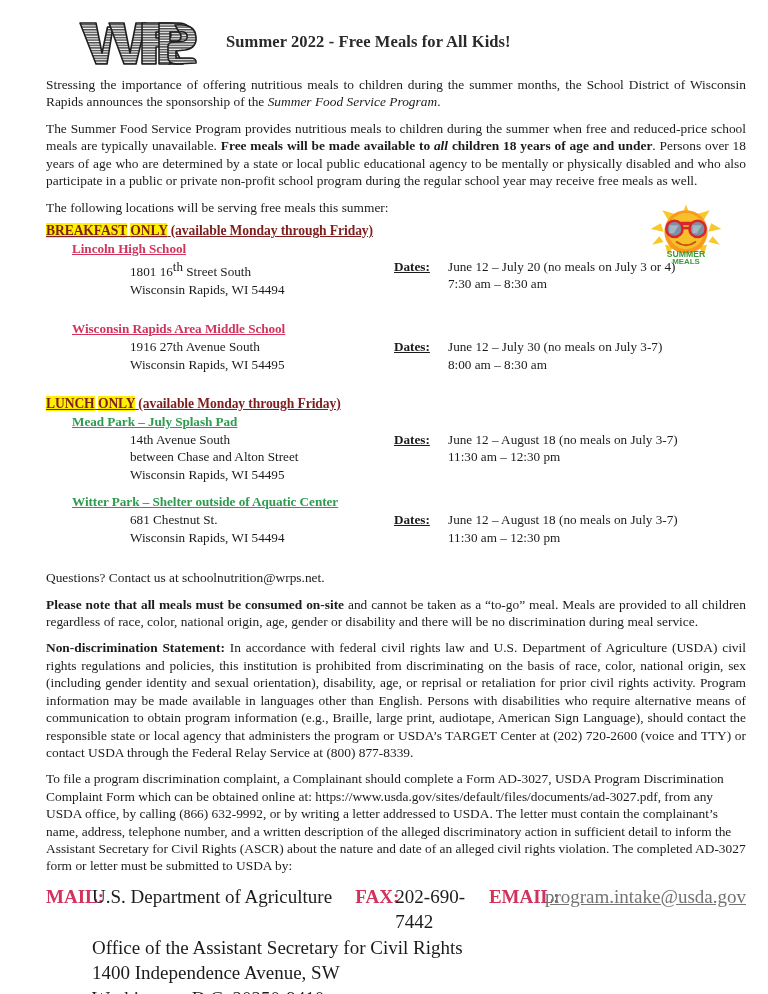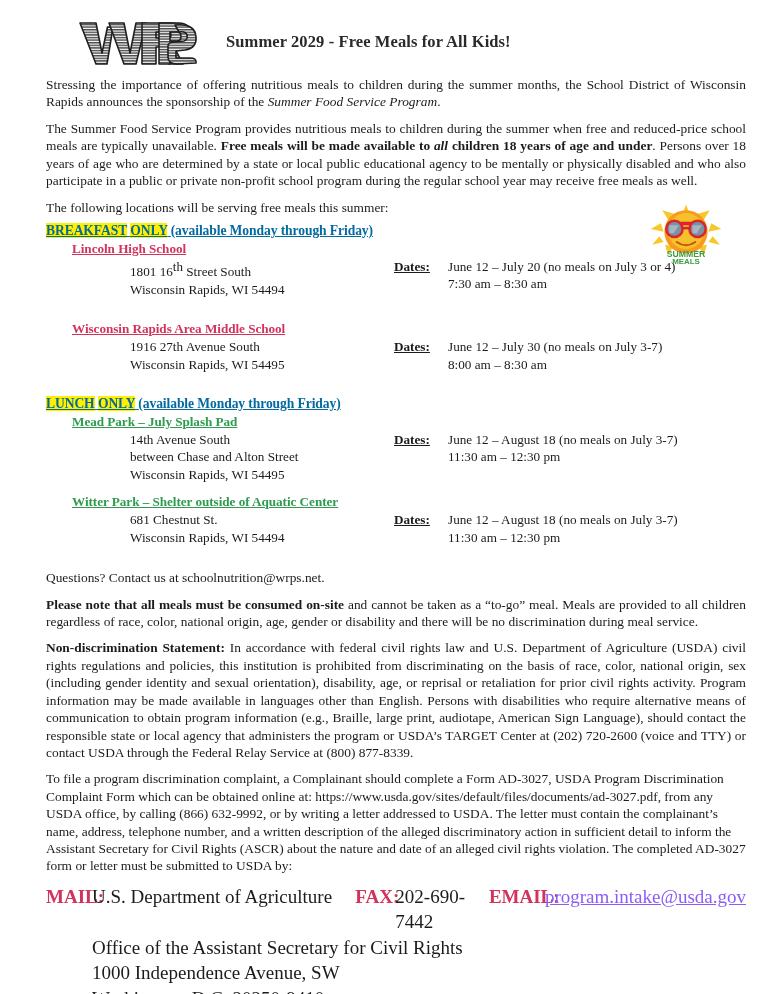--- a/index.html
+++ b/index.html
@@ -57,21 +57,21 @@
   .it { font-style: italic; }
   .bd { font-weight: bold; }
 
   
   .section-head {
     font-size: 13.6px;
     font-weight: bold;
     text-decoration: underline;
     margin: 0 0 2px 0;
     letter-spacing: -0.1px;
-    color: #0369a1;
+    color: #7f1d1d;
   }
   .hl { background: #fff000; }
   .section-head .gap { background: transparent; }
 
   .loc-block { margin-bottom: 2px; position: relative; }
 
   .loc-name {
     font-size: 13.2px;
     font-weight: bold;
     text-decoration: underline;
@@ -130,21 +130,21 @@
   }
   .contact-row1 { display: flex; align-items: baseline; }
   .lbl-red { color: #d2335c; font-weight: bold; }
   .mail-lbl { width: 46px; flex-shrink: 0; }
   .mail-addr { width: 276px; }
   .fax-lbl { width: 34px; flex-shrink: 0; }
   .fax-val { width: 104px; padding-left: 6px; }
   .email-lbl { width: 50px; flex-shrink: 0; }
   .email-val { padding-left: 6px; }
   .link {
-    color: #8b5cf6;
+    color: #737373;
     text-decoration: underline;
   }
   .mail-cont { padding-left: 46px; }
 </style>
 </head>
 <body>
 
 <div class="page">
 
   <div class="header">
@@ -169,21 +169,21 @@
         </g>
         <g stroke="#1f1f1f" stroke-width="3.2" fill="url(#stripes)" stroke-linejoin="round">
 
           <path d="M150 16 L150 98 L172 98 L172 70 L192 70 Q214 70 214 43 Q214 16 190 16 Z
                    M172 34 L186 34 Q194 34 194 43 Q194 52 186 52 L172 52 Z" transform="translate(16,-2)"></path>
 
           <path d="M196 18 Q236 14 238 42 Q240 64 216 68 L198 70 L198 84 L226 84 Q240 84 238 94 L200 96 Q182 96 182 82 L182 60 Q182 52 196 52 L214 50 Q222 48 220 38 Q218 30 204 32 Z" transform="translate(2,0)"></path>
         </g>
       </svg>
     </div>
-    <div class="doc-title">Summer 2029 - Free Meals for All Kids!</div>
+    <div class="doc-title">Summer 2022 - Free Meals for All Kids!</div>
   </div>
 
   <div class="sun-graphic">
     <svg viewBox="0 0 110 86" width="80" height="62" xmlns="http://www.w3.org/2000/svg">
       <g>
 
         <g fill="#f7c829">
           <polygon points="55,2 62,20 48,20"></polygon>
           <polygon points="88,10 78,26 68,16"></polygon>
           <polygon points="104,36 86,40 90,28"></polygon>
@@ -315,17 +315,17 @@
   <div class="contact">
     <div class="contact-row1">
       <div class="lbl-red mail-lbl">MAIL:</div>
       <div class="mail-addr">U.S. Department of Agriculture</div>
       <div class="lbl-red fax-lbl">FAX:</div>
       <div class="fax-val">202-690-7442</div>
       <div class="lbl-red email-lbl">EMAIL:</div>
       <div class="email-val"><a class="link" href="#">program.intake@usda.gov</a></div>
     </div>
     <div class="mail-cont">Office of the Assistant Secretary for Civil Rights</div>
-    <div class="mail-cont">1000 Independence Avenue, SW</div>
+    <div class="mail-cont">1400 Independence Avenue, SW</div>
     <div class="mail-cont">Washington, D.C. 20250-9410</div>
   </div>
 
 </div>
 
 </body></html>

